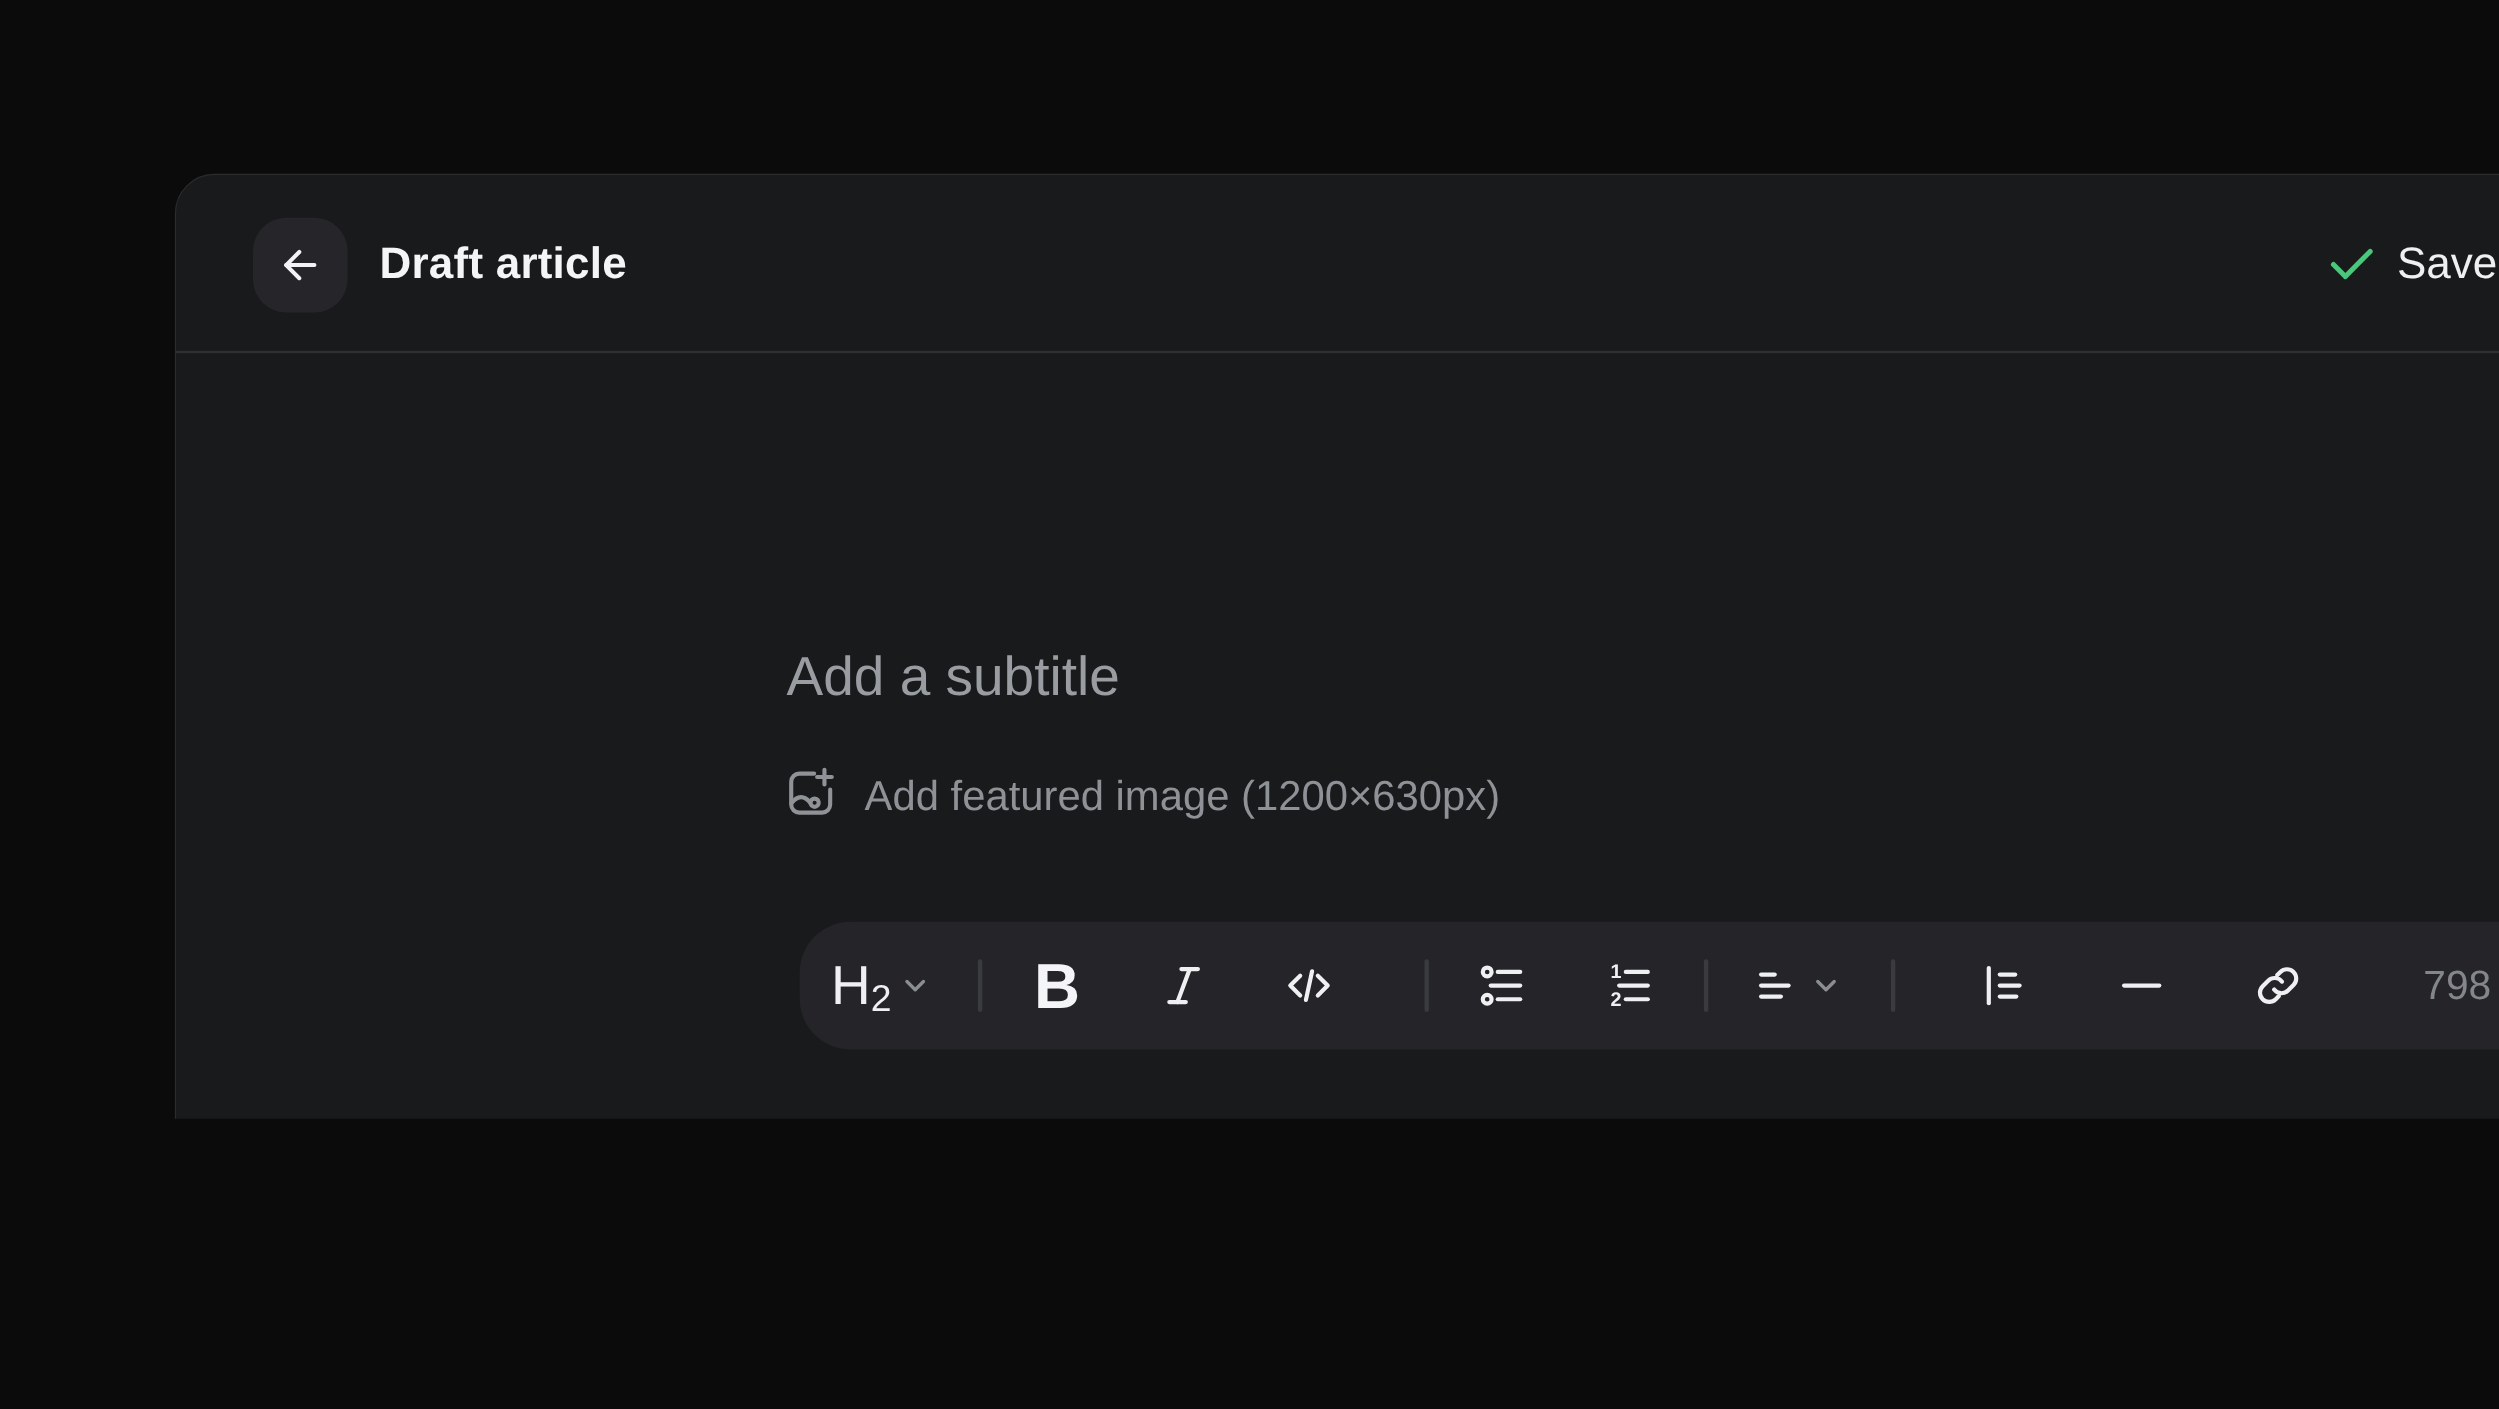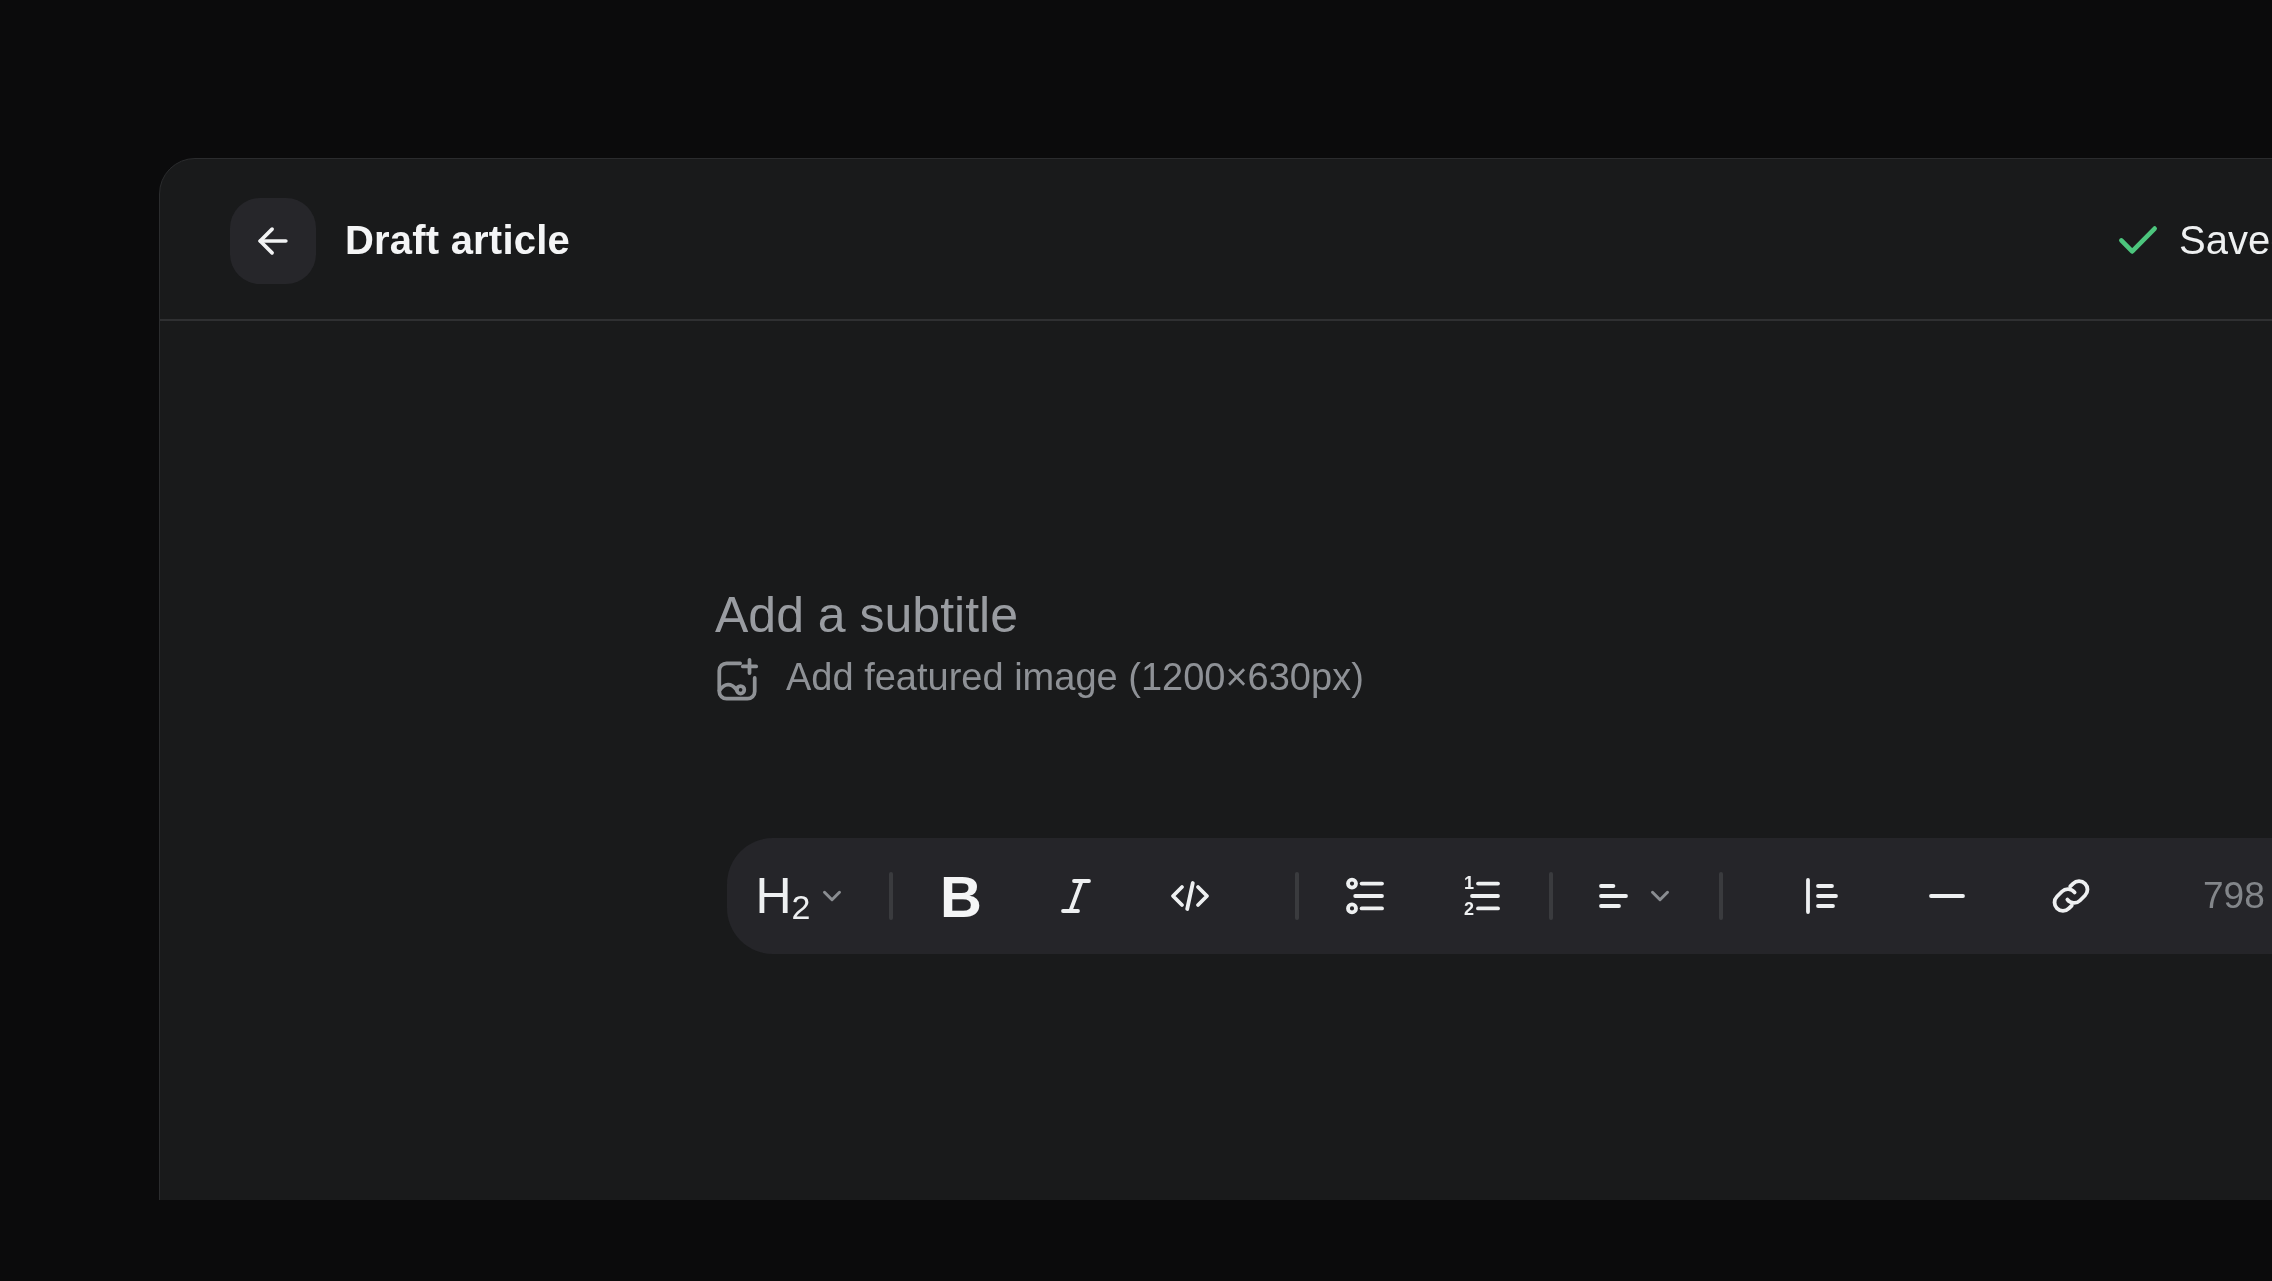--- a/index.html
+++ b/index.html
@@ -5,21 +5,21 @@
   * { margin: 0; padding: 0; box-sizing: border-box; }
   html, body { width: 2272px; height: 1281px; }
   body {
     background: #0b0b0c;
     overflow: hidden;
     font-family: "Liberation Sans", sans-serif;
   }
   .canvas {
     position: relative;
     width: 2272px;
-    height: 1200px;
+    height: 1017px;
     overflow: hidden;
     padding-left: 28px;
   }
   
   .panel {
     position: absolute;
     left: 159px;
     top: 158px;
     width: 2350px;
     height: 1400px;
@@ -93,23 +93,23 @@
     top: 570px;
     font-size: 50px;
     font-weight: 400;
     color: #999ca1;
     cursor: text;
     margin-top: 16px;
   }
   .featured {
     position: absolute;
     left: 712px;
-    top: 656px;
-    display: flex;
-    align-items: flex-start;
+    top: 696px;
+    display: flex;
+    align-items: flex-end;
     gap: 24px;
     background: none;
     border: none;
     cursor: pointer;
   }
   .featured svg { width: 50px; height: 50px; stroke: #8f9296; }
   .featured-label { font-size: 38px; color: #8e9196; }
   
   .toolbar {
     position: absolute;

